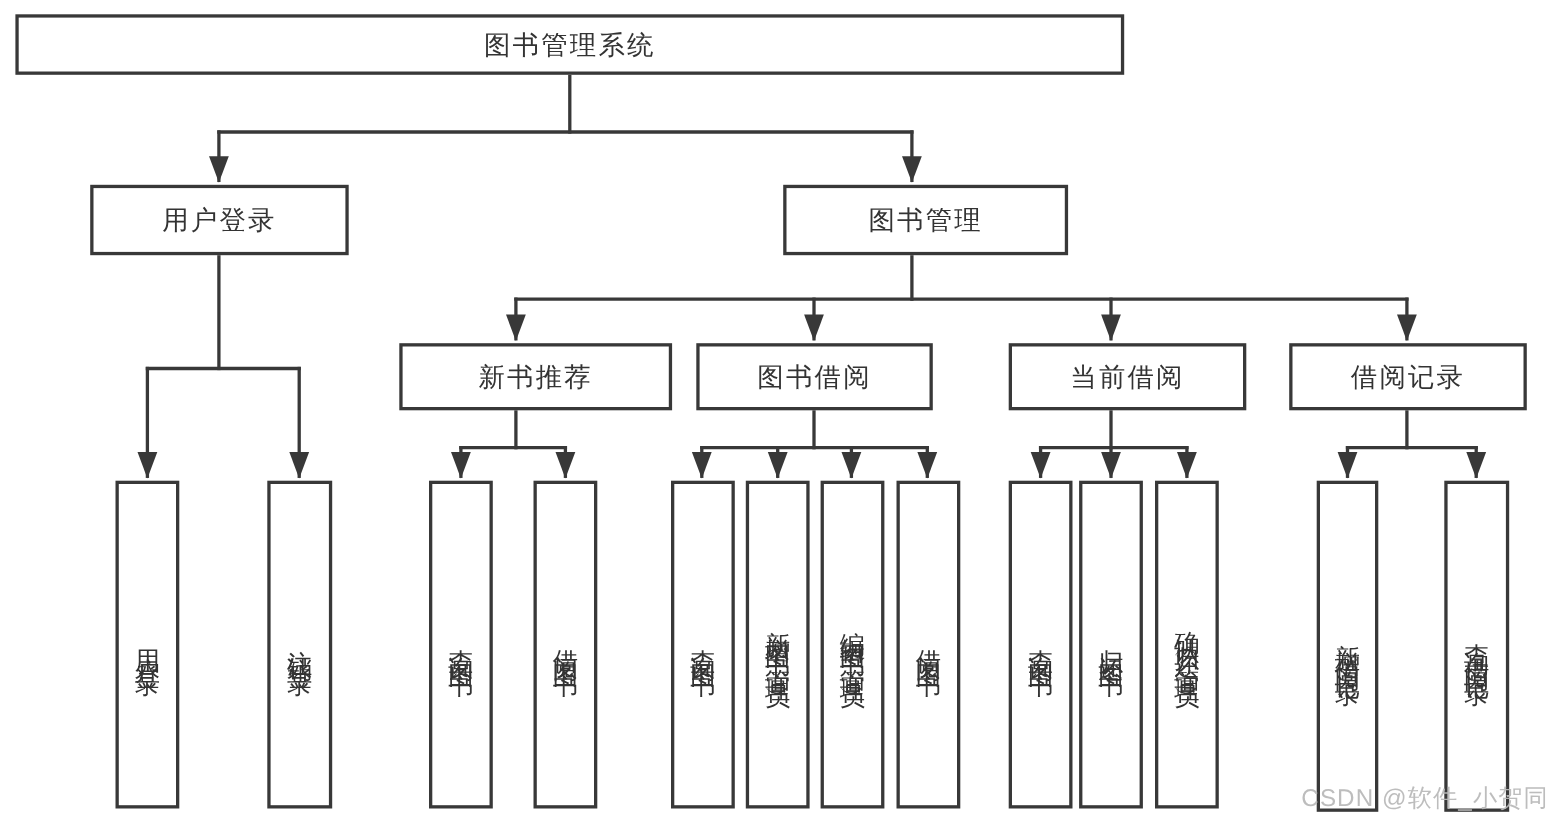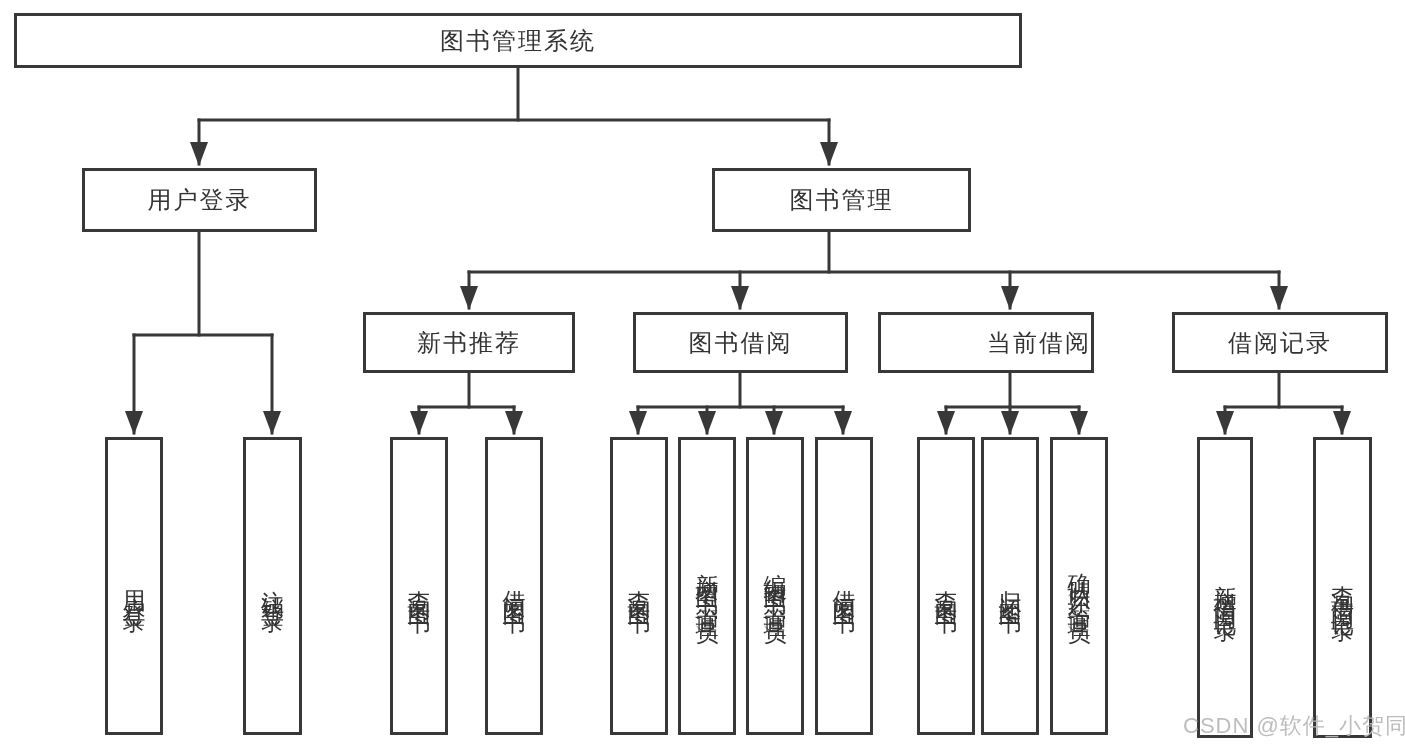--- a/index.html
+++ b/index.html
@@ -106,27 +106,27 @@
     <span class="lbl">图书管理系统</span>
   </div>
 
   <div class="node" style="left:82px;top:168px;width:235px;height:64px;">
     <span class="lbl">用户登录</span>
   </div>
   <div class="node" style="left:712px;top:168px;width:259px;height:64px;">
     <span class="lbl">图书管理</span>
   </div>
 
-  <div class="node" style="left:363px;top:312px;width:212px;height:61px;">
+  <div class="node" style="left:363px;top:312px;width:248px;height:61px;">
     <span class="lbl">新书推荐</span>
   </div>
   <div class="node" style="left:633px;top:312px;width:215px;height:61px;align-items:center;">
     <span class="lbl">图书借阅</span>
   </div>
-  <div class="node" style="left:878px;top:312px;width:216px;height:61px;justify-content:flex-end;">
+  <div class="node" style="left:917px;top:312px;width:216px;height:61px;">
     <span class="lbl">当前借阅</span>
   </div>
   <div class="node" style="left:1172px;top:312px;width:216px;height:61px;text-align:right;">
     <span class="lbl">借阅记录</span>
   </div>
 
   <div class="node vnode" style="left:105px;top:437px;width:58px;height:298px;">
     <span class="lbl">用户登录</span>
   </div>
   <div class="node vnode" style="left:243px;top:437px;width:59px;height:298px;">

